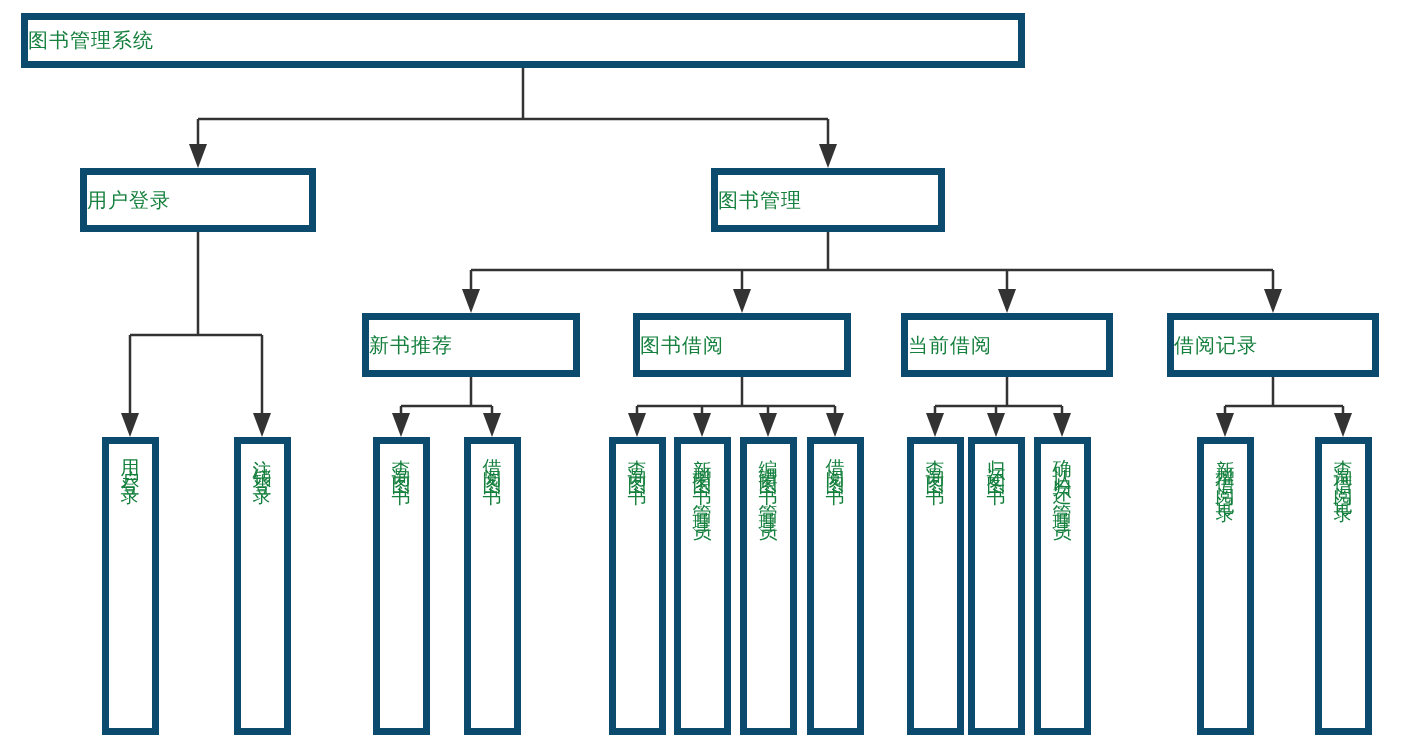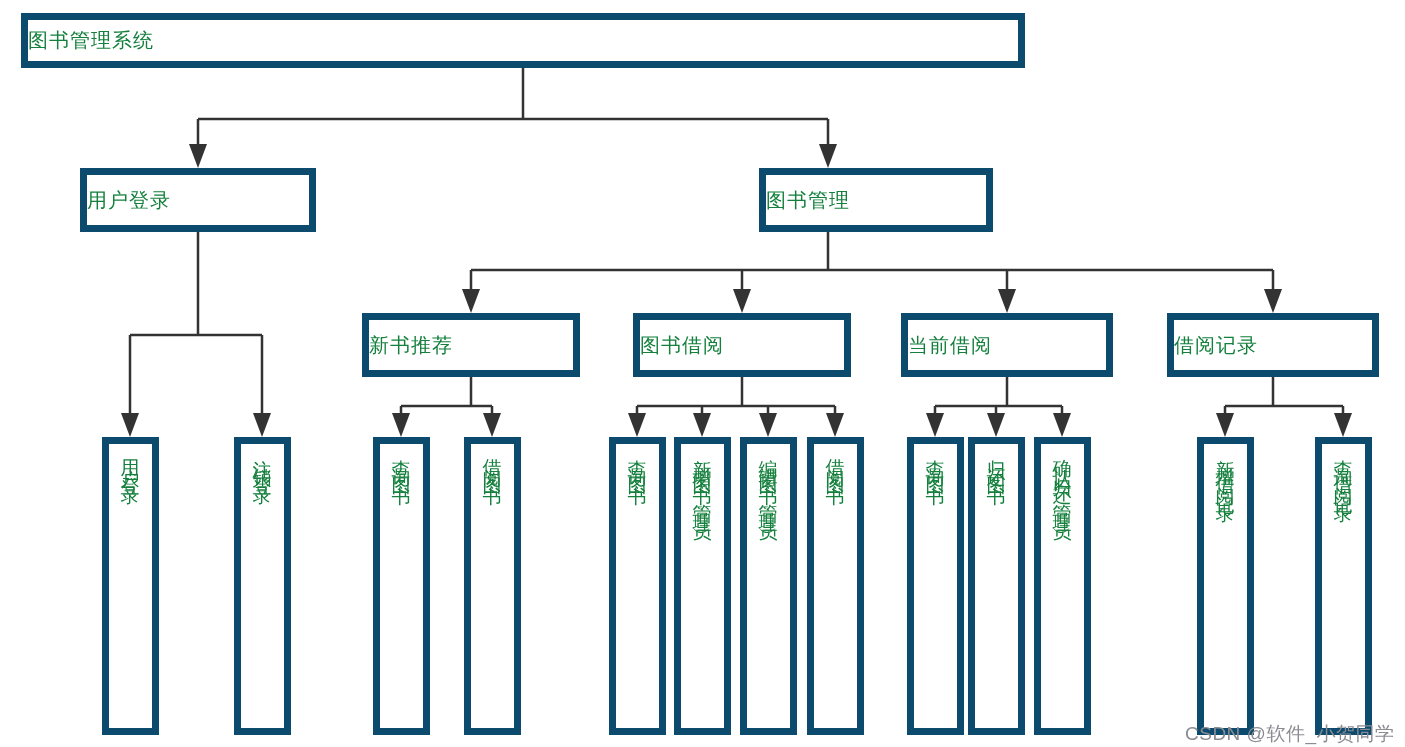--- a/index.html
+++ b/index.html
@@ -102,21 +102,21 @@
     </g>
   </svg>
 
   <div class="node hnode" style="left:21px; top:13px; width:1004px; height:55px;">
     <span>图书管理系统</span>
   </div>
 
   <div class="node hnode" style="left:80px; top:168px; width:236px; height:64px;">
     <span>用户登录</span>
   </div>
-  <div class="node hnode" style="left:711px; top:168px; width:234px; height:64px;margin-left:48px;">
+  <div class="node hnode" style="left:711px; top:168px; width:234px; height:64px;">
     <span>图书管理</span>
   </div>
 
   <div class="node hnode" style="left:633px; top:313px; width:218px; height:64px;">
     <span>图书借阅</span>
   </div>
   <div class="node hnode" style="left:362px; top:313px; width:218px; height:64px;">
     <span>新书推荐</span>
   </div>
   <div class="node hnode" style="left:1167px; top:313px; width:212px; height:64px;">
@@ -159,15 +159,14 @@
   <div class="node vnode" style="left:1034px; top:437px; width:57px; height:298px;">
     <span>确认归还（管理员）</span>
   </div>
   <div class="node vnode" style="left:1197px; top:437px; width:57px; height:298px;">
     <span>新增借阅记录</span>
   </div>
   <div class="node vnode" style="left:1315px; top:437px; width:57px; height:298px;">
     <span>查询借阅记录</span>
   </div>
 
-  <div class="watermark">CSDN @软件_小贺同学</div>
 
 </div>
 
 </body></html>

